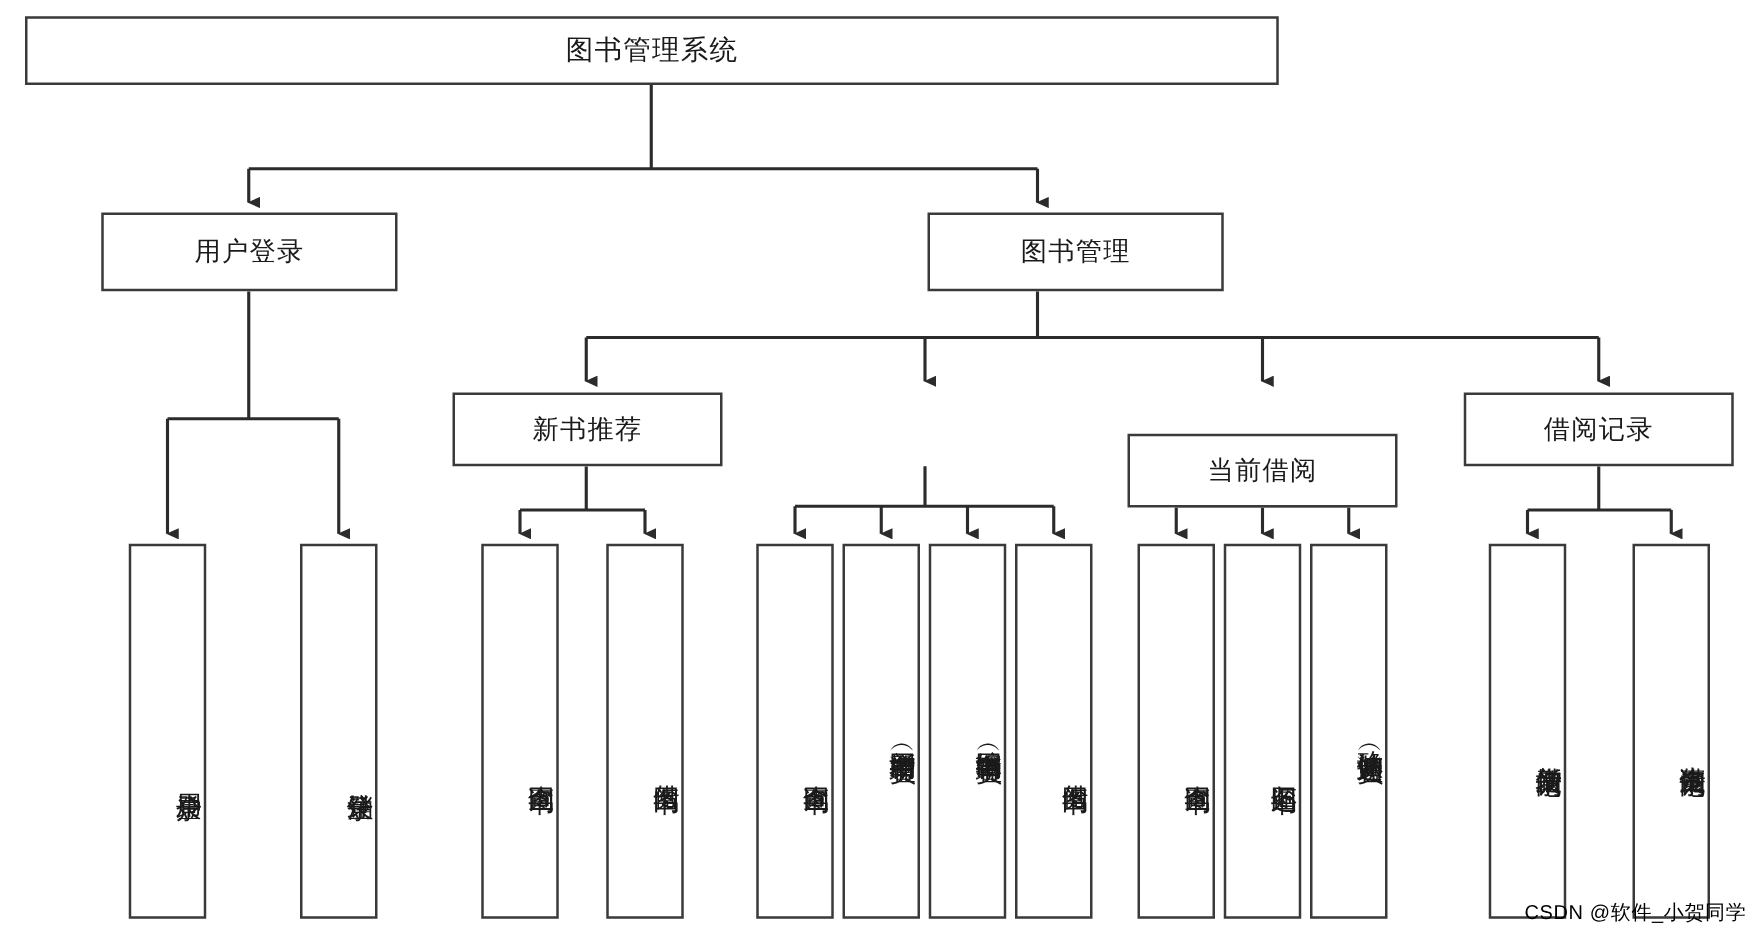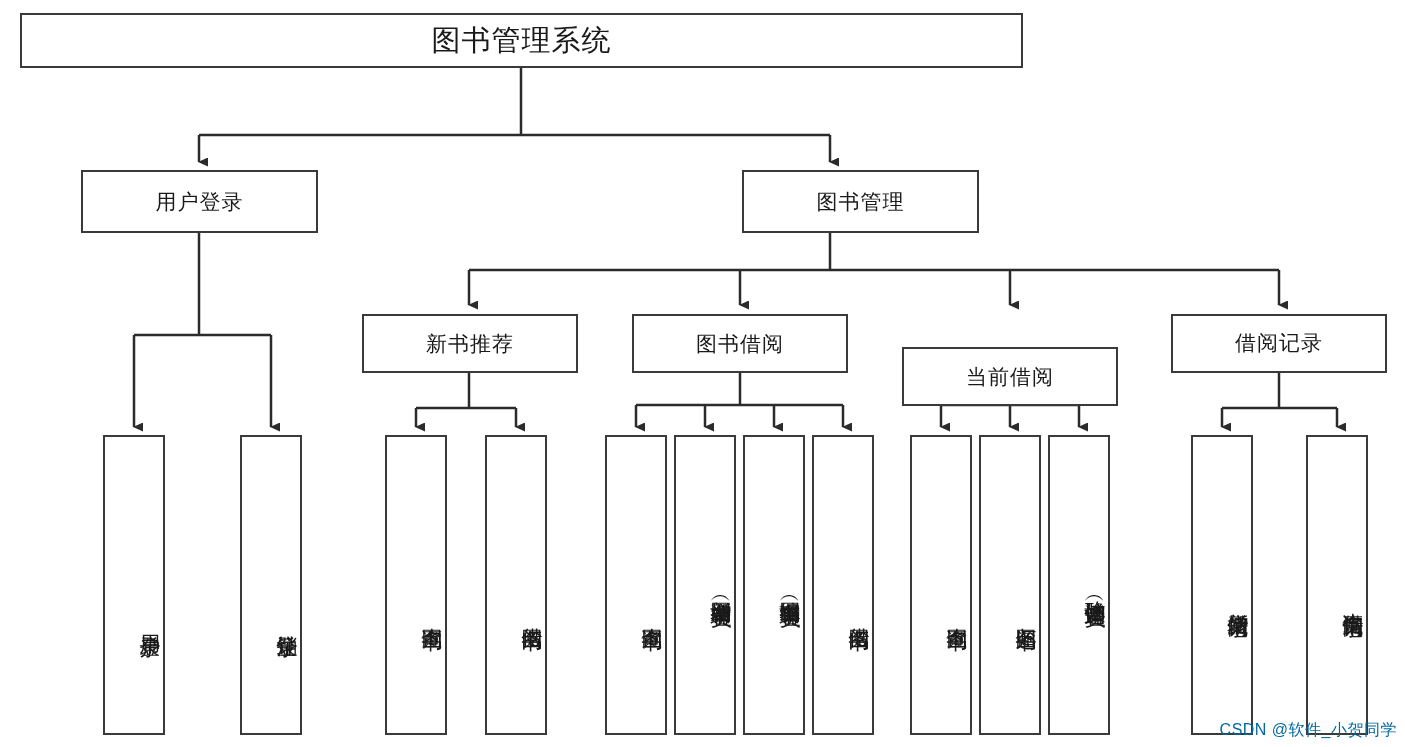--- a/index.html
+++ b/index.html
@@ -45,28 +45,28 @@
     font-size: 21px;
     line-height: 1.25;
     letter-spacing: 1px;
     writing-mode: vertical-rl;
     text-orientation: upright;
     align-items: flex-start;
     justify-content: center;
     padding-top: 6px;
   }
   .node.root {
-    font-size: 29px;
+    font-size: 22px;
   }
   #watermark {
     position: absolute;
     right: 8px;
     bottom: 6px;
     font-size: 16px;
-    color: #0369a1;
+    color: #000000;
     letter-spacing: 0.5px;
     white-space: nowrap;
     pointer-events: none;
   }
 </style>
 </head>
 <body>
 
 <div id="diagram-root">
 
@@ -124,21 +124,20 @@
   </svg>
 
   <div class="node horizontal root" style="left:20px; top:13px; width:1003px; height:55px;">图书管理系统</div>
 
   <div class="node horizontal" style="left:81px; top:170px; width:237px; height:63px;">用户登录</div>
 
   <div class="node horizontal" style="left:742px; top:170px; width:237px; height:63px;">图书管理</div>
 
   <div class="node horizontal" style="left:362px; top:314px; width:216px; height:59px;text-align:right;">新书推荐</div>
 
-  <div class="node horizontal" style="left:632px; top:314px; width:216px; height:59px;">图书借阅</div>
 
   <div class="node horizontal" style="left:902px; top:314px; width:216px; height:59px;margin-top:33px;">当前借阅</div>
 
   <div class="node horizontal" style="left:1171px; top:314px; width:216px; height:59px;font-family:Liberation Serif, serif;">借阅记录</div>
 
   <div class="node vertical" style="left:103px; top:435px; width:62px; height:300px; padding-top:70px;">用户登录</div>
 
   <div class="node vertical" style="left:240px; top:435px; width:62px; height:300px; padding-top:70px;">注销登录</div>
 
   <div class="node vertical" style="left:385px; top:435px; width:62px; height:300px; padding-top:55px;">查询图书</div>

